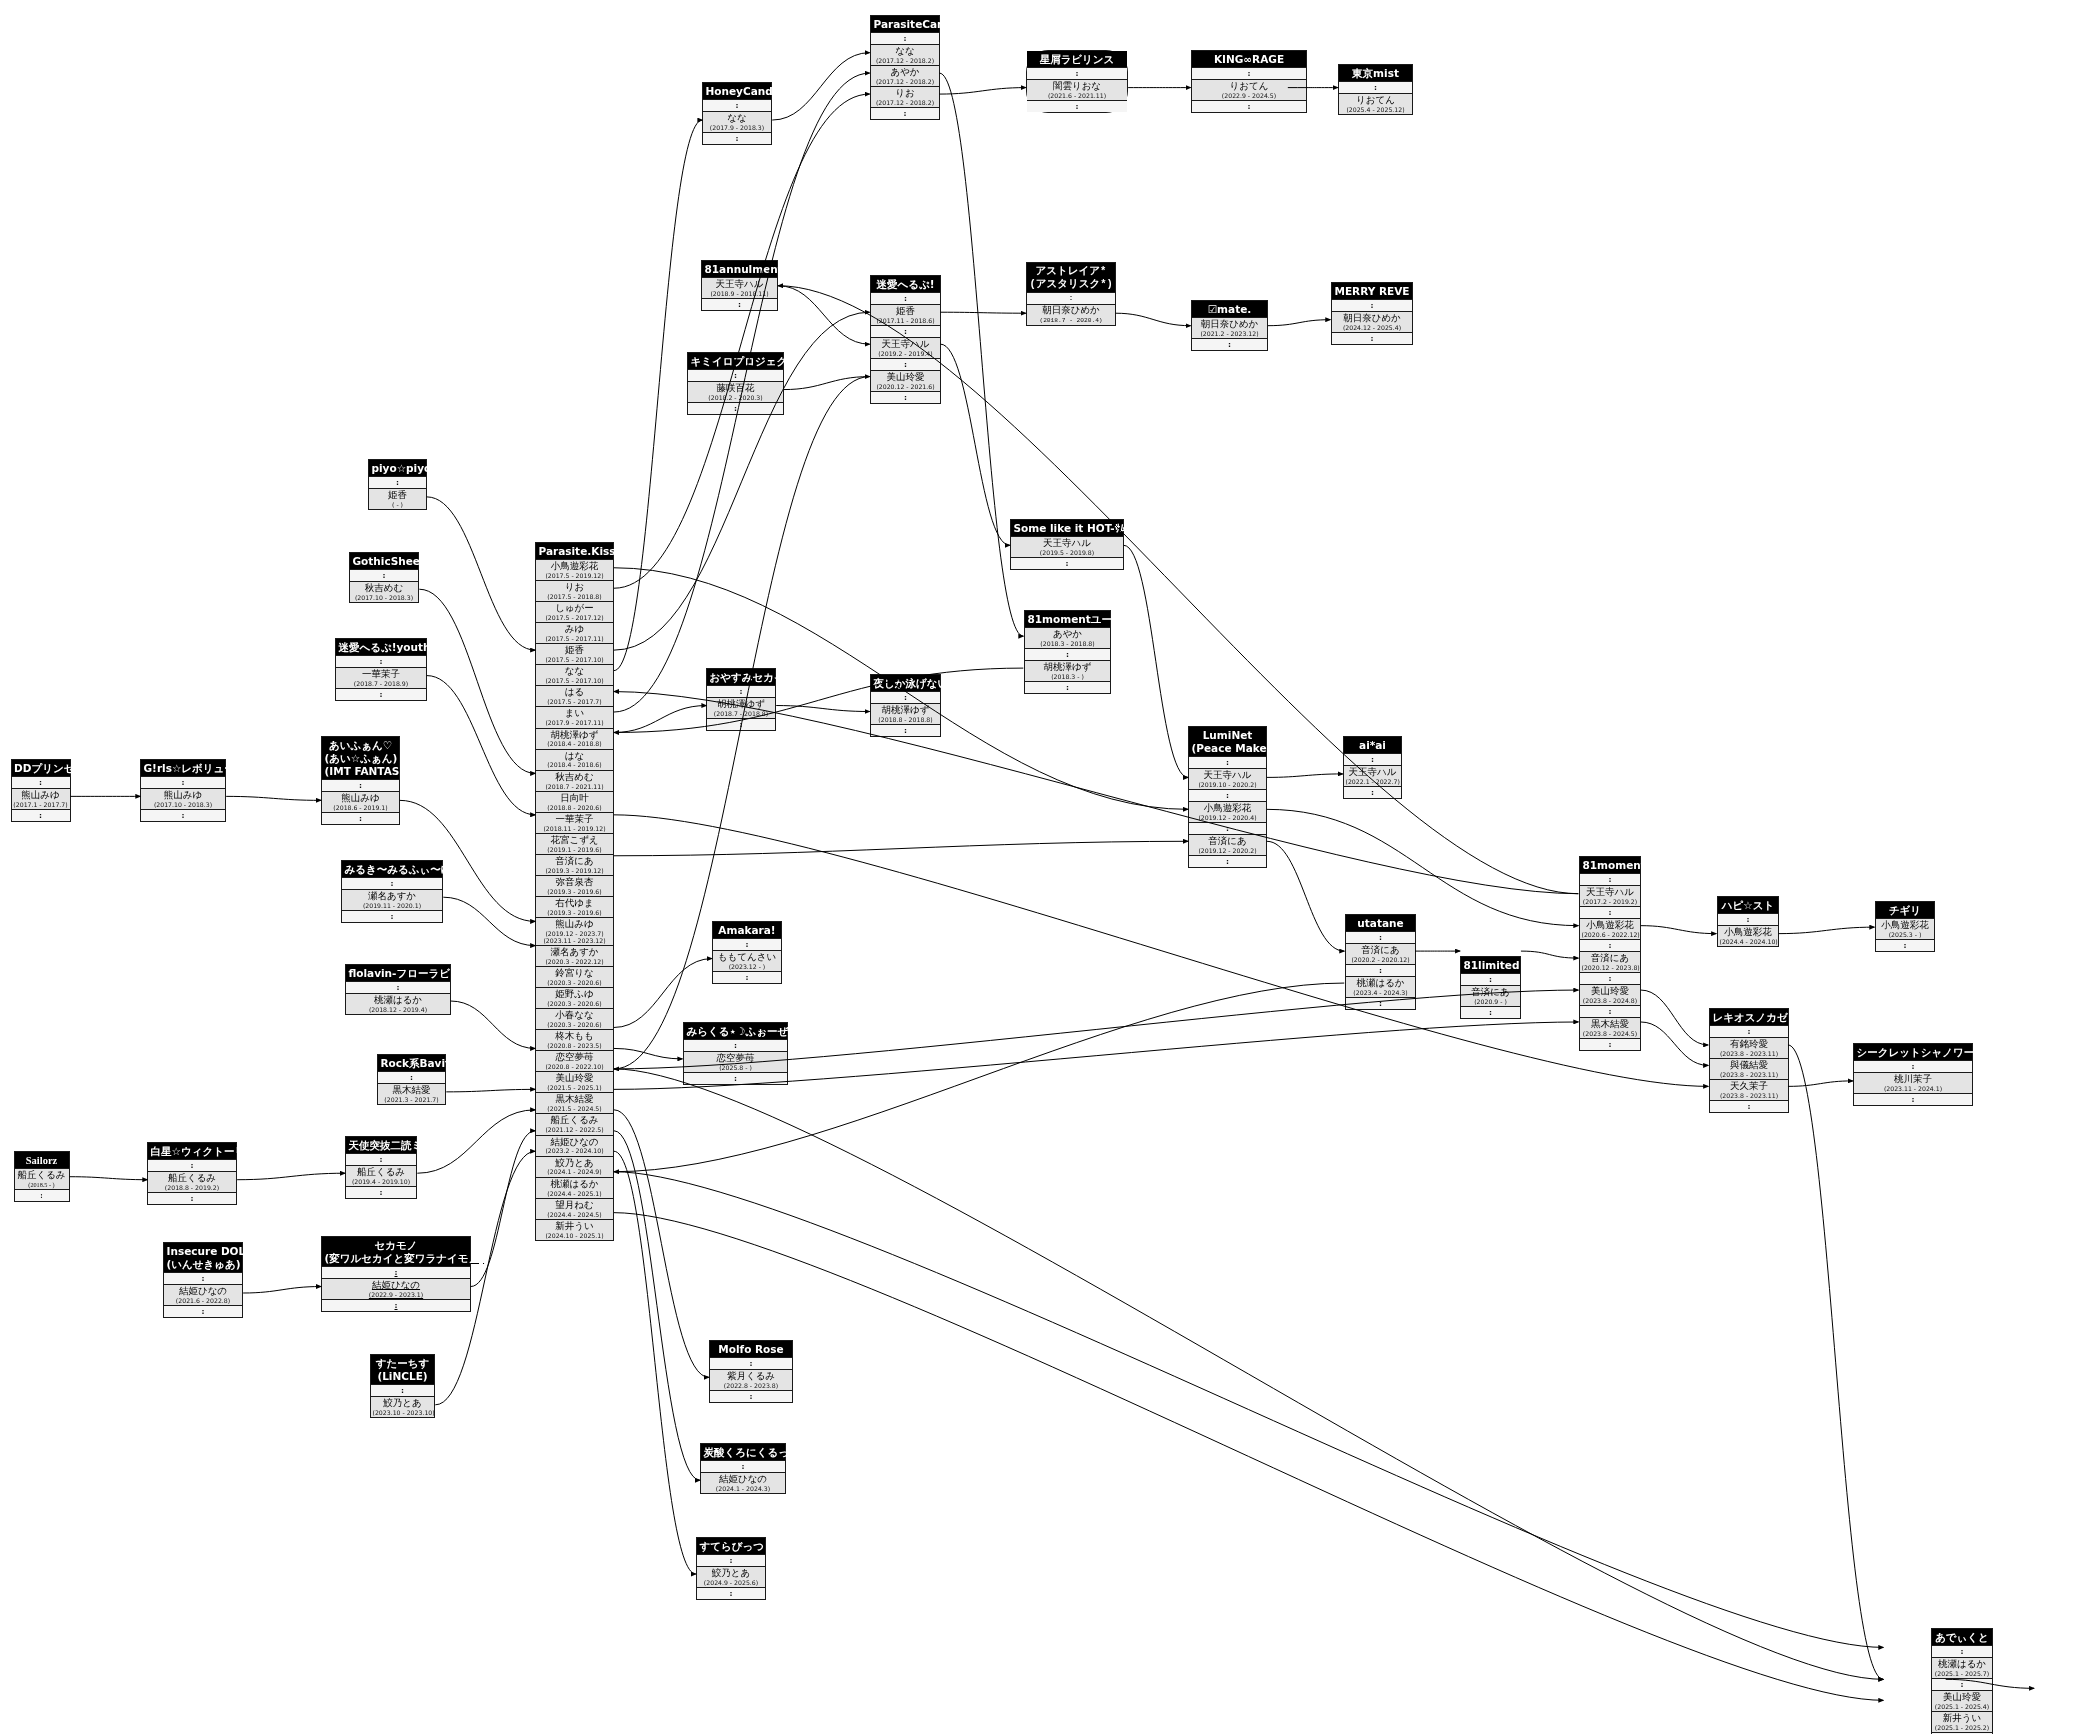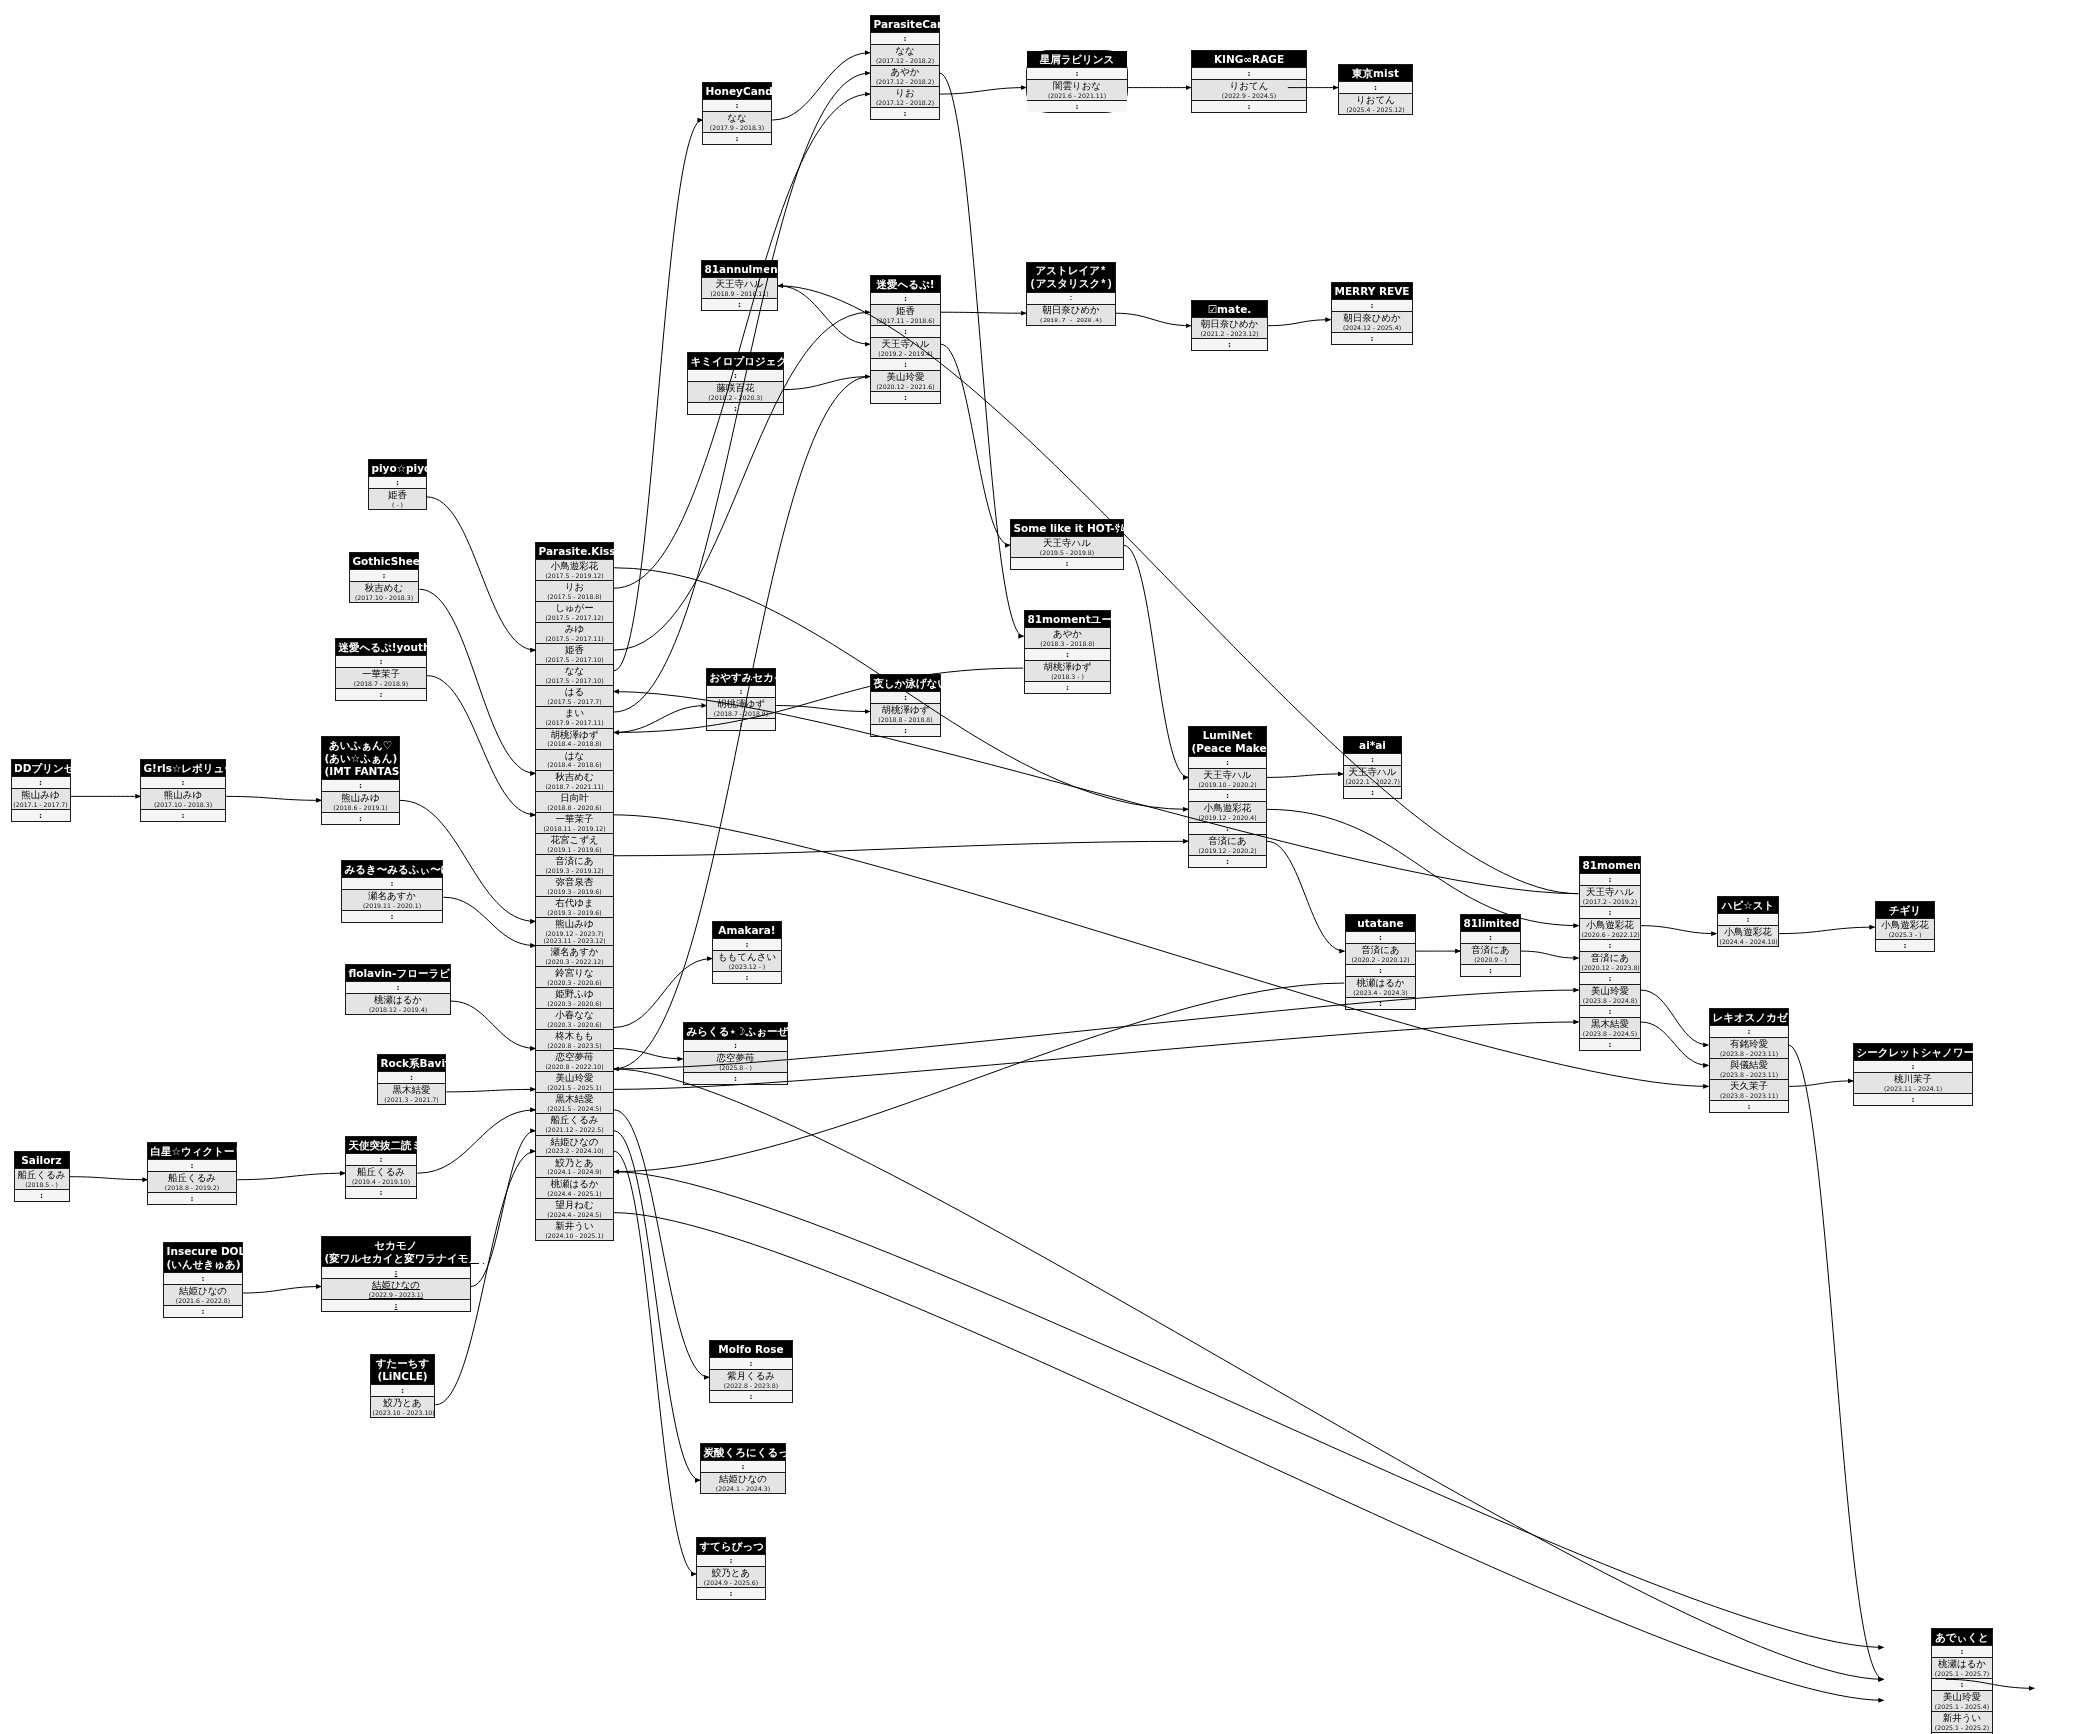--- a/index.html
+++ b/index.html
@@ -608,21 +608,21 @@
         <div class="mname">音済にあ</div>
         <div class="mdates">(2020.2 - 2020.12)</div>
       </div>
       <div class="row colon">:</div>
       <div class="row member">
         <div class="mname">桃瀬はるか</div>
         <div class="mdates">(2023.4 - 2024.3)</div>
       </div>
       <div class="row colon">:</div>
     </div>
-    <div class="node" style="left: 1460px; top: 914px; width: 61px;">
+    <div class="node" style="left: 1460px; top: 956px; width: 61px;">
       <div class="node-header">
         <div>81limited</div>
       </div>
       <div class="row colon">:</div>
       <div class="row member">
         <div class="mname">音済にあ</div>
         <div class="mdates">(2020.9 - )</div>
       </div>
       <div class="row colon">:</div>
     </div>
@@ -680,21 +680,21 @@
     <div class="node" style="left: 377px; top: 1054px; width: 69px;">
       <div class="node-header">
         <div>Rock系Bavit</div>
       </div>
       <div class="row colon">:</div>
       <div class="row member">
         <div class="mname">黒木結愛</div>
         <div class="mdates">(2021.3 - 2021.7)</div>
       </div>
     </div>
-    <div class="node" style="left: 13.5px; top: 1151px; width: 56px;">
+    <div class="node" style="left: 13.5px; top: 1151px; width: 56px; font-family: Liberation Serif, serif;">
       <div class="node-header">
         <div>Sailorz</div>
       </div>
       <div class="row member">
         <div class="mname">船丘くるみ</div>
         <div class="mdates">(2018.5 - )</div>
       </div>
       <div class="row colon">:</div>
     </div>
     <div class="node" style="left: 147px; top: 1142px; width: 90px;">

